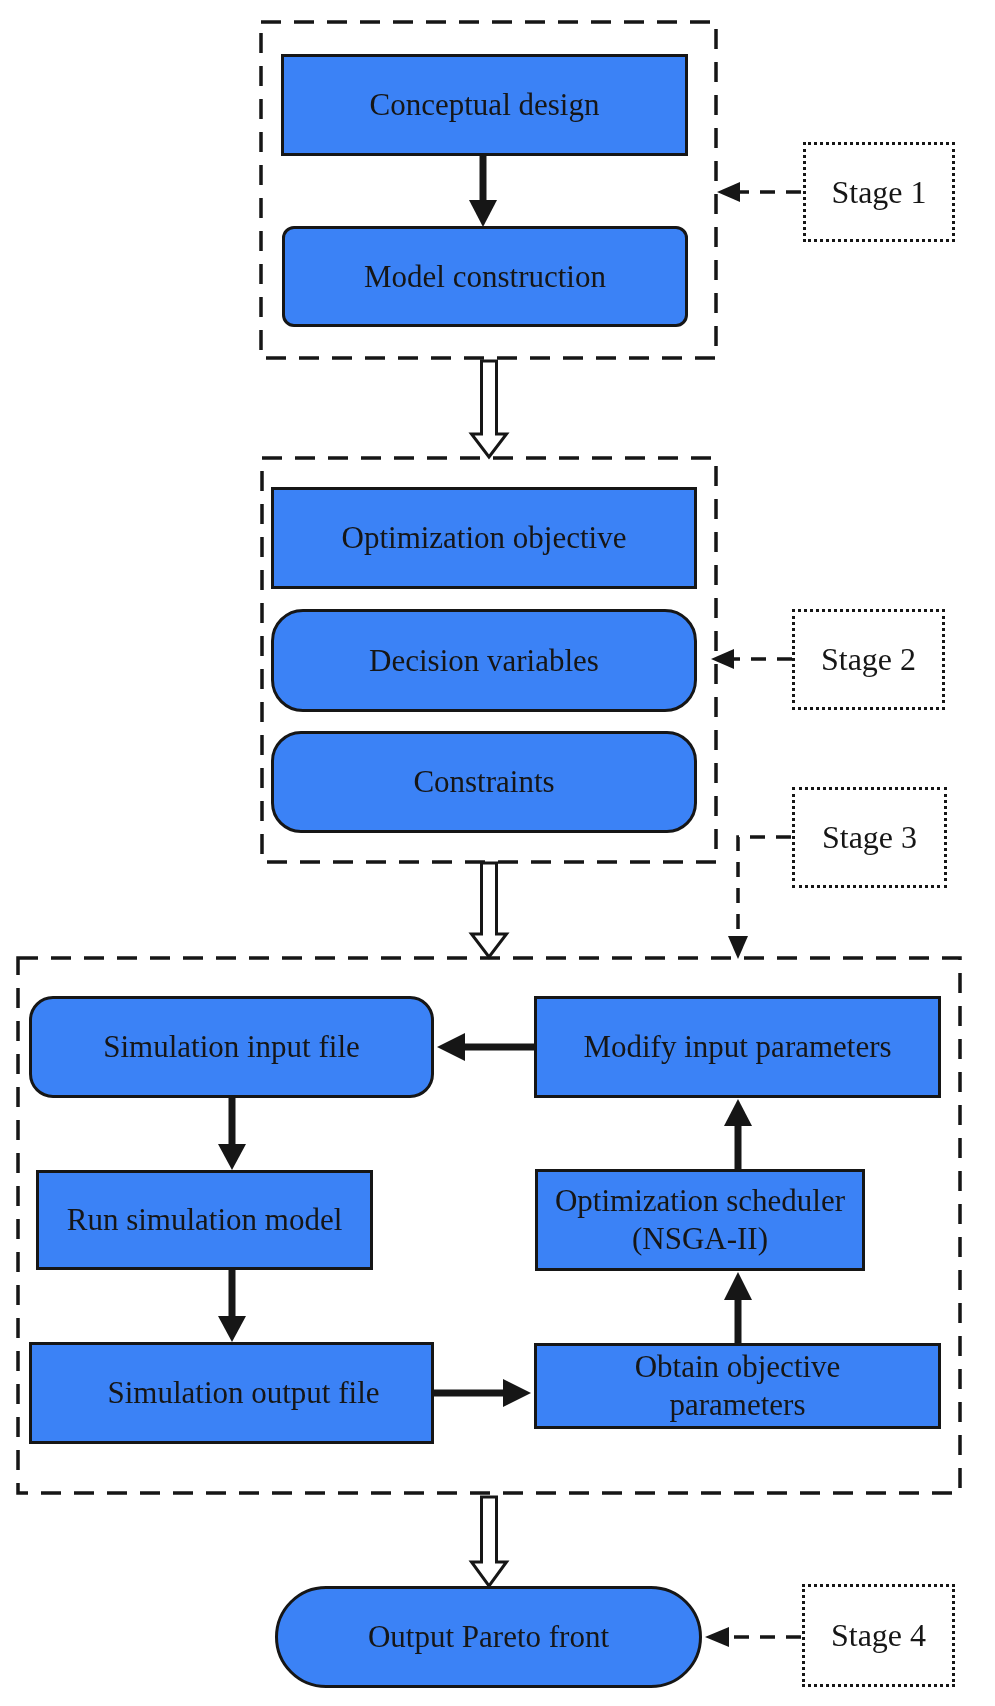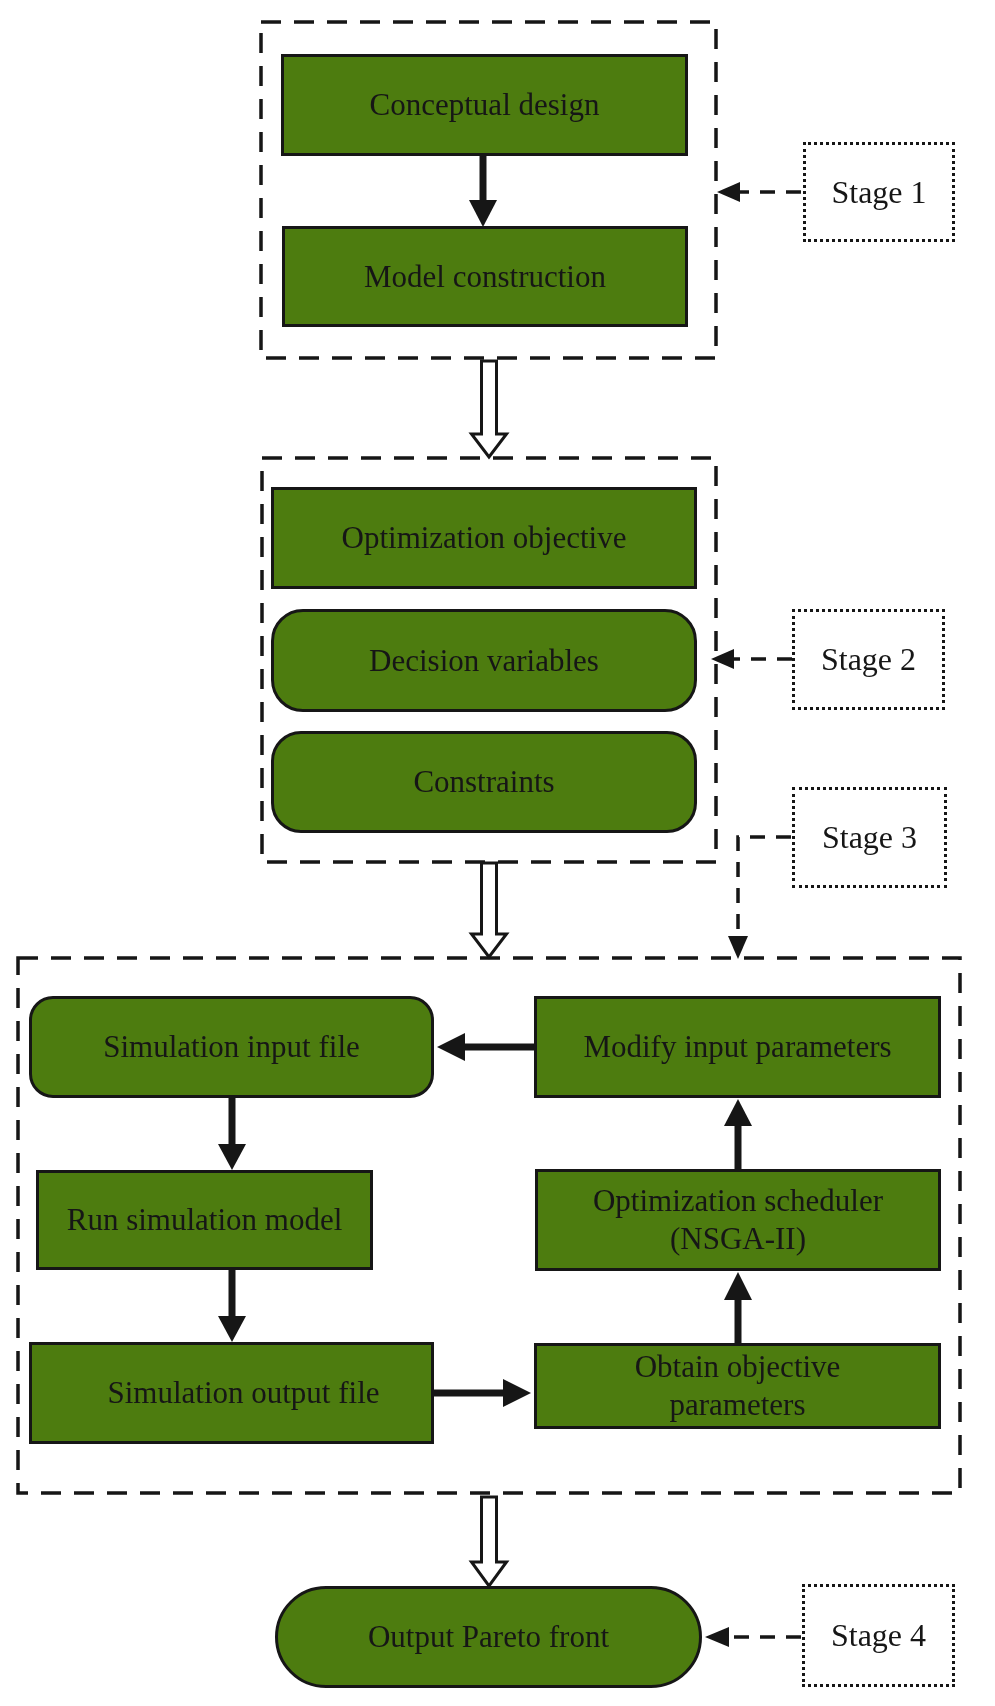--- a/index.html
+++ b/index.html
@@ -15,21 +15,21 @@
   svg.overlay {
     position: absolute;
     left: 0; top: 0;
     width: 995px; height: 1706px;
     z-index: 1;
   }
   .node {
     position: absolute;
     box-sizing: border-box;
     border: 3px solid #161616;
-    background: #4d7c0f;
+    background: #3b82f6;
     display: flex;
     align-items: center;
     justify-content: center;
     text-align: center;
     font-size: 31px;
     line-height: 1.22;
     white-space: pre-line;
     z-index: 2;
   }
   .stadium {
@@ -105,31 +105,31 @@
       <polyline points="791,837 738,837 738,940" fill="none" stroke="#161616" stroke-width="3.5" stroke-dasharray="15 11"></polyline>
       <polygon points="728,936 748,936 738,959" fill="#161616"></polygon>
     </g>
     <g>
       <line x1="801" y1="1637" x2="723" y2="1637" stroke="#161616" stroke-width="3.5" stroke-dasharray="15 11"></line>
       <polygon points="729,1627 729,1647 705,1637" fill="#161616"></polygon>
     </g>
   </svg>
 
   <div class="node" style="left:281px; top:54px; width:407px; height:102px;">Conceptual design</div>
-  <div class="node" style="left:282px; top:226px; width:406px; height:101px;">Model construction</div>
+  <div class="node" style="left:282px; top:226px; width:406px; height:101px;border-radius:12px;">Model construction</div>
 
   <div class="node" style="left:271px; top:487px; width:426px; height:102px;">Optimization objective</div>
   <div class="node" style="left:271px; top:609px; width:426px; height:103px;border-radius:32px;">Decision variables</div>
   <div class="node" style="left:271px; top:731px; width:426px; height:102px;border-radius:30px;">Constraints</div>
 
   <div class="node" style="left:29px; top:996px; width:405px; height:102px;border-radius:24px;">Simulation input file</div>
   <div class="node" style="left:36px; top:1170px; width:337px; height:100px;">Run simulation model</div>
   <div class="node" style="left:29px; top:1342px; width:405px; height:102px;padding-left:24px;">Simulation output file</div>
   <div class="node" style="left:534px; top:996px; width:407px; height:102px;">Modify input parameters</div>
-  <div class="node" style="left:535px; top:1169px; width:406px; height:102px;">Optimization scheduler
+  <div class="node" style="left:535px; top:1169px; width:330px; height:102px;">Optimization scheduler
 (NSGA-II)</div>
   <div class="node" style="left:534px; top:1343px; width:407px; height:86px;">Obtain objective
 parameters</div>
 
   <div class="node stadium" style="left:275px; top:1586px; width:427px; height:102px;">Output Pareto front</div>
 
   <div class="stage-label" style="left:803px; top:142px; width:152px; height:100px;">Stage 1</div>
   <div class="stage-label" style="left:792px; top:609px; width:153px; height:101px;">Stage 2</div>
   <div class="stage-label" style="left:792px; top:787px; width:155px; height:101px;">Stage 3</div>
   <div class="stage-label" style="left:802px; top:1584px; width:153px; height:103px;">Stage 4</div>

